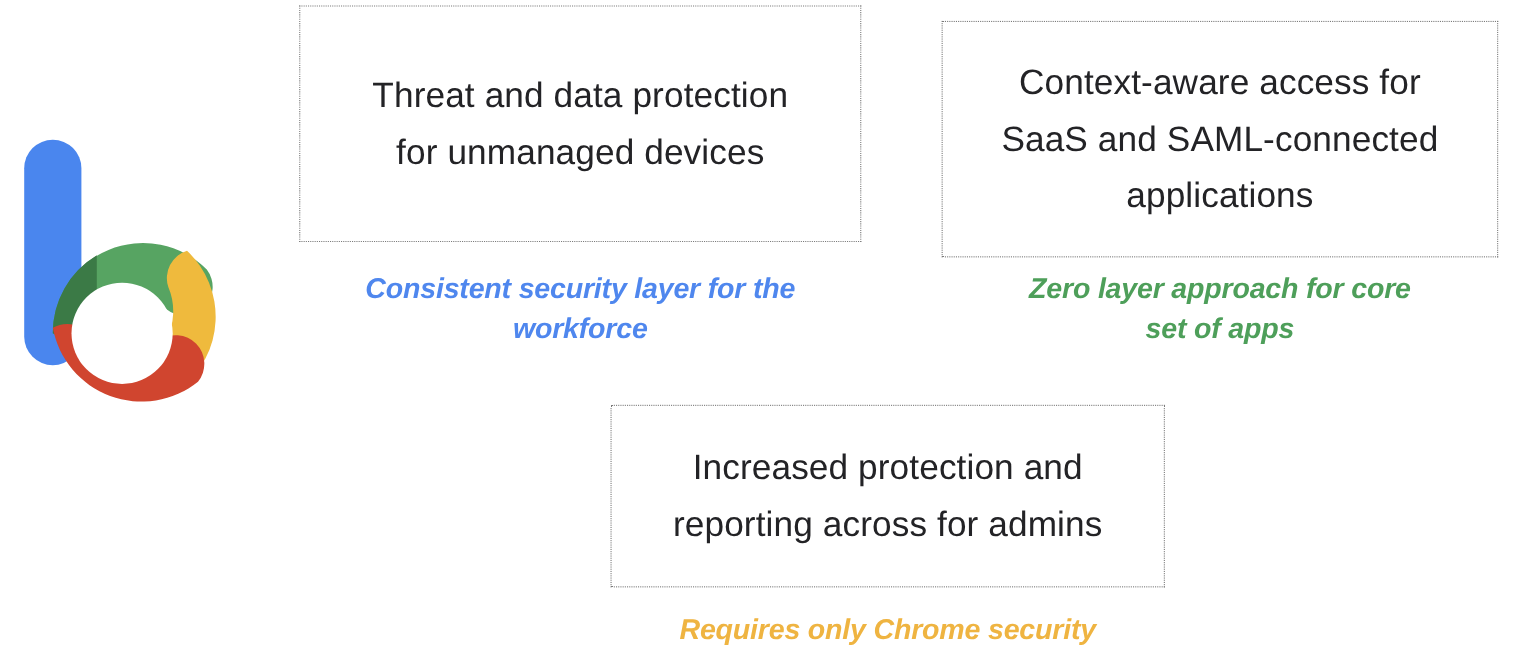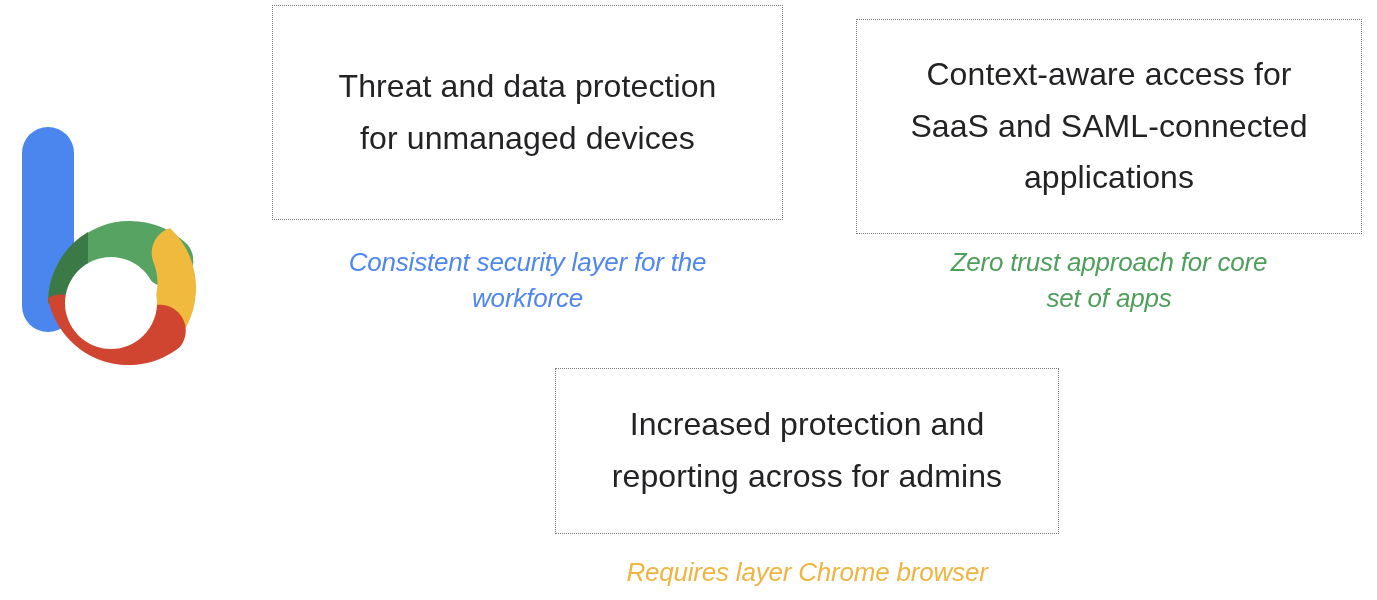--- a/index.html
+++ b/index.html
@@ -53,21 +53,21 @@
 
   #card-threat   { left: 272px;  top: 5px;   width: 511px; height: 215px; }
   #card-context  { left: 856px;  top: 19px;   width: 506px; height: 215px; }
   #card-visibility { left: 555px; top: 368px; width: 504px; height: 166px; }
 
   
   .caption {
     position: absolute;
     text-align: center;
     font-style: italic;
-    font-weight: normal;
+    font-weight: bold;
     font-size: 26px;
     line-height: 1.38;
     letter-spacing: -0.2px;
     white-space: pre-line;
   }
   #caption-workforce { left: 272px;  top: 245px; width: 511px; color: #4F87EE; }
   #caption-zerotrust { left: 856px;  top: 245px; width: 506px; color: #4E9F5A; }
   #caption-chrome    { left: 555px;  top: 555px; width: 504px; color: #EFB441; }
 </style>
 </head>
@@ -114,22 +114,22 @@
 for unmanaged devices</div>
   </div>
   <div class="caption" id="caption-workforce" style="color: rgb(79, 135, 238);">Consistent security layer for the
 workforce</div>
 
   <div class="card" id="card-context">
     <div class="card-text">Context-aware access for
 SaaS and SAML-connected
 applications</div>
   </div>
-  <div class="caption" id="caption-zerotrust" style="color: rgb(78, 159, 90);">Zero trust approach for core
+  <div class="caption" id="caption-zerotrust" style="color: rgb(78, 159, 90);">Zero layer approach for core
 set of apps</div>
 
   <div class="card" id="card-visibility">
     <div class="card-text">Increased protection and
 reporting across for admins</div>
   </div>
-  <div class="caption" id="caption-chrome" style="color: rgb(239, 180, 65);">Requires layer Chrome browser</div>
+  <div class="caption" id="caption-chrome" style="color: rgb(239, 180, 65);">Requires only Chrome security</div>
 
 </div>
 
 </body></html>

